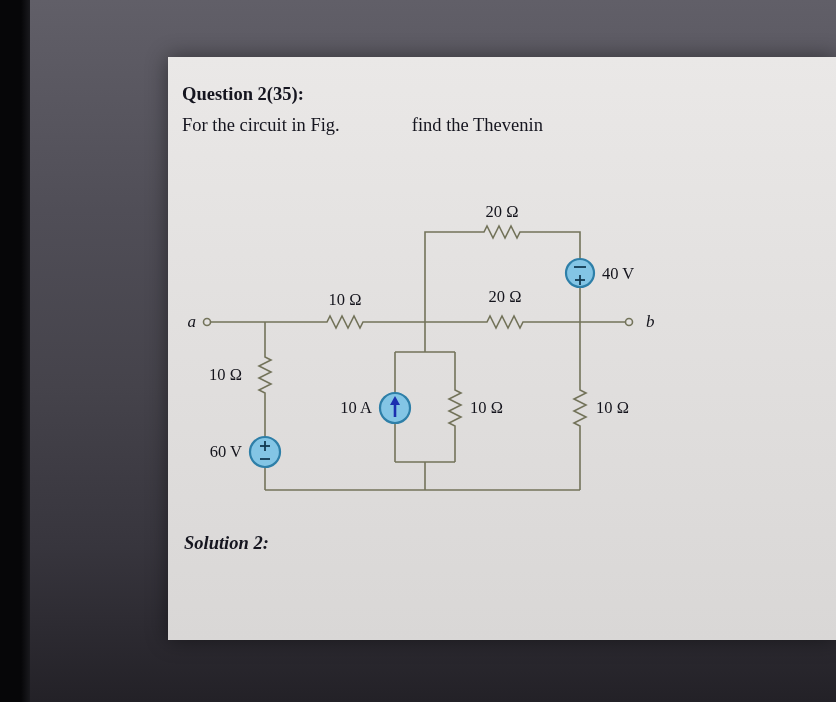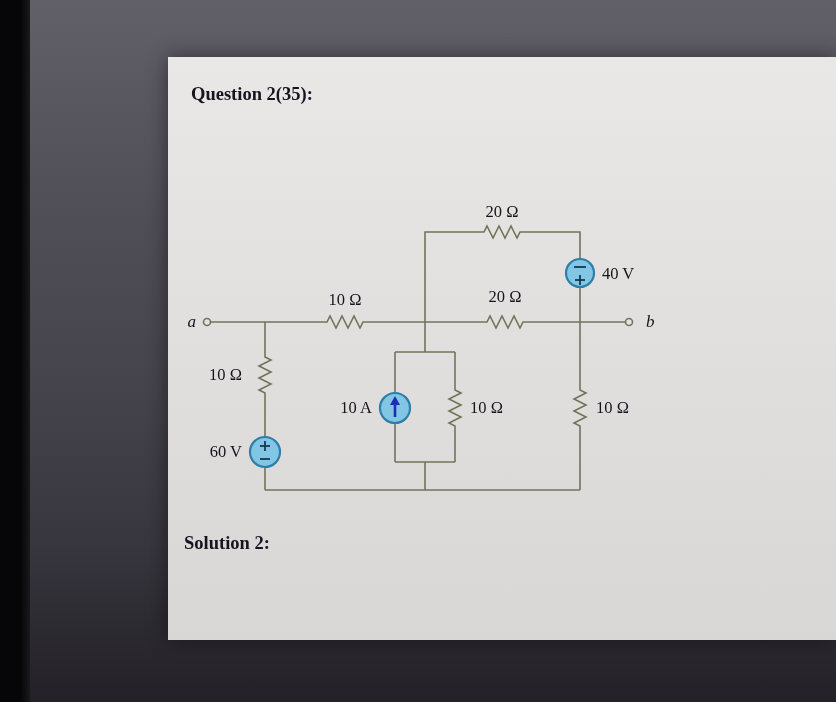--- a/index.html
+++ b/index.html
@@ -22,30 +22,30 @@
     position: absolute; left: 168px; top: 57px;
     width: 668px; height: 583px;
     background: linear-gradient(to bottom, #eae8e7 0%, #e2e0df 45%, #d9d7d6 100%);
     box-shadow: 0 0 20px rgba(0,0,0,0.45);
   }
   .question-block {
     position: absolute; left: 14px; top: 22px;
     color: #15151f;
     font-size: 18.5px;
     line-height: 31px;
-    margin-left: 9px;
   }
   .q-title { font-weight: bold; }
   .gap-right { display: inline-block; margin-left: 72px; }
   .it { font-style: italic; }
   .solution-heading {
     position: absolute; left: 16px; top: 476px;
     color: #15151f;
     font-size: 18.5px;
     font-weight: bold;
+    font-style: italic;
   }
   .circuit-svg {
     position: absolute; left: 0; top: 140px;
     pointer-events: none;
   }
   .circuit-svg text {
     font-family: "Liberation Serif", serif;
     font-size: 16.5px;
     fill: #14141c;
   }
@@ -55,20 +55,23 @@
 <body>
 
 <div class="screen">
   <div class="backdrop"></div>
   <div class="left-strip"></div>
 
   <div class="page">
 
     <div class="question-block">
       <div class="q-title">Question 2(35):</div>
+      <div>
+        <span>For the circuit in Fig.</span><span class="gap-right">find the Thevenin</span>
+      </div>
     </div>
 
     <svg class="circuit-svg" width="668" height="360" viewBox="0 0 668 360">
       <defs>
         <g id="res" stroke="#73735a" stroke-width="1.6" fill="none">
           <polyline points="-22,0 -18,0 -15,-6 -9,6 -3,-6 3,6 9,-6 15,6 18,0 22,0"></polyline>
         </g>
       </defs>
 
       <g stroke="#73735a" stroke-width="1.6" fill="none">

